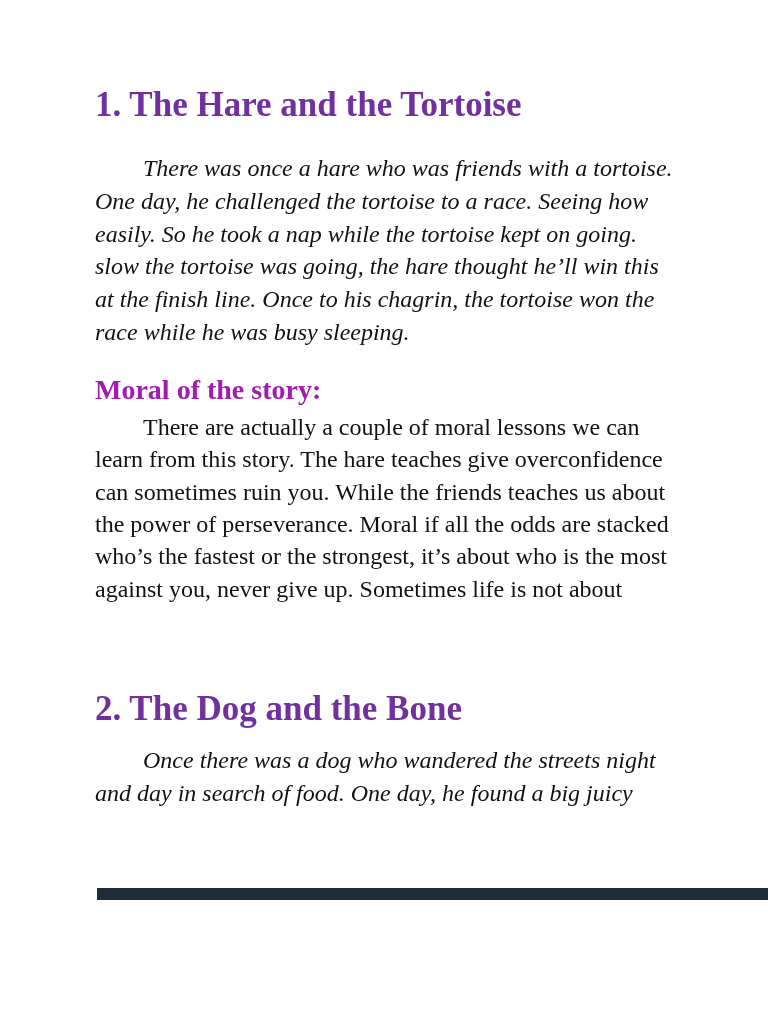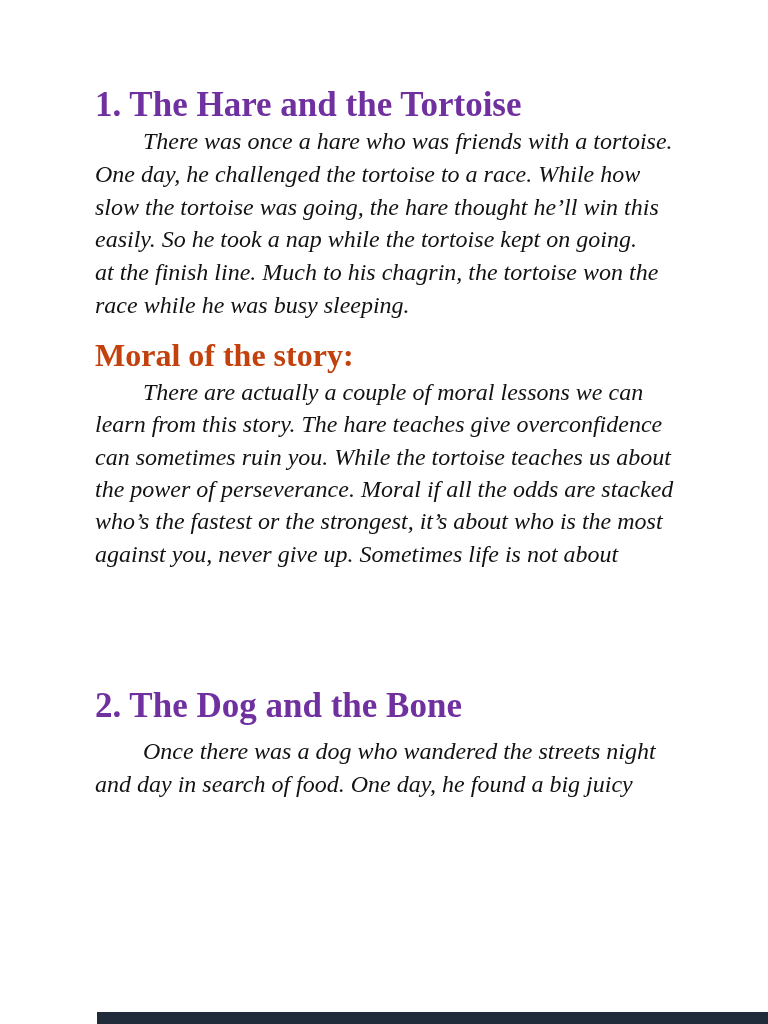--- a/index.html
+++ b/index.html
@@ -6,91 +6,90 @@
   body {
     width: 768px;
     height: 1024px;
     background: #ffffff;
     overflow: hidden;
     font-family: "Liberation Serif", serif;
   }
   .page {
     position: relative;
     width: 768px;
-    height: 1024px;
+    height: 900px;
     background: #ffffff;
     border-radius: 15px;
   }
   .content {
     padding: 0 40px 0 95px;
   }
   .story-title {
     font-family: "Liberation Serif", serif;
     font-weight: bold;
     font-size: 35px;
     line-height: 40px;
     color: #7030A0;
     margin: 0;
     white-space: nowrap;
   }
   .title1 { padding-top: 85px; }
-  .title2 { margin-top: 116px; }
+  .title2 { margin-top: 84px; }
   .para {
     margin: 0;
     color: #121212;
     font-size: 24px;
     line-height: 32.8px;
-    font-style: italic;
   }
   .para .line { white-space: nowrap; }
   .para .indent { padding-left: 48px; }
   .italic { font-style: italic; }
-  .para1 { }
+  .para1 { margin-top: 27px; }
   .moral-heading {
-    margin-top: 18px;
+    margin-top: 26px;
     font-weight: bold;
-    font-size: 32px;
+    font-size: 28px;
     line-height: 30px;
-    color: #c2410c;
+    color: #a21caf;
     white-space: nowrap;
   }
   .para2 { margin-top: 6px; line-height: 32.4px; }
-  .para3 { margin-top: 9px; }
+  .para3 { margin-top: 15px; }
   .bottom-bar {
     position: absolute;
     left: 97px;
     right: 0;
     bottom: 0;
     height: 12px;
     background: #202c39;
   }
 </style>
 </head>
 <body>
 
 <div class="page">
   <div class="content">
 
     <h1 class="story-title title1">1. The Hare and the Tortoise</h1>
 
     <div class="para italic para1">
       <div class="line indent">There was once a hare who was friends with a tortoise.</div>
-      <div class="line">One day, he challenged the tortoise to a race. While how</div>
+      <div class="line">One day, he challenged the tortoise to a race. Seeing how</div>
+      <div class="line">easily. So he took a nap while the tortoise kept on going.</div>
       <div class="line">slow the tortoise was going, the hare thought he’ll win this</div>
-      <div class="line">easily. So he took a nap while the tortoise kept on going.</div>
-      <div class="line">at the finish line. Much to his chagrin, the tortoise won the</div>
+      <div class="line">at the finish line. Once to his chagrin, the tortoise won the</div>
       <div class="line">race while he was busy sleeping.</div>
     </div>
 
     <div class="moral-heading">Moral of the story:</div>
 
     <div class="para para2">
       <div class="line indent">There are actually a couple of moral lessons we can</div>
       <div class="line">learn from this story. The hare teaches give overconfidence</div>
-      <div class="line">can sometimes ruin you. While the tortoise teaches us about</div>
+      <div class="line">can sometimes ruin you. While the friends teaches us about</div>
       <div class="line">the power of perseverance. Moral if all the odds are stacked</div>
       <div class="line">who’s the fastest or the strongest, it’s about who is the most</div>
       <div class="line">against you, never give up. Sometimes life is not about</div>
     </div>
 
     <h1 class="story-title title2">2. The Dog and the Bone</h1>
 
     <div class="para italic para3">
       <div class="line indent">Once there was a dog who wandered the streets night</div>
       <div class="line">and day in search of food. One day, he found a big juicy</div>

